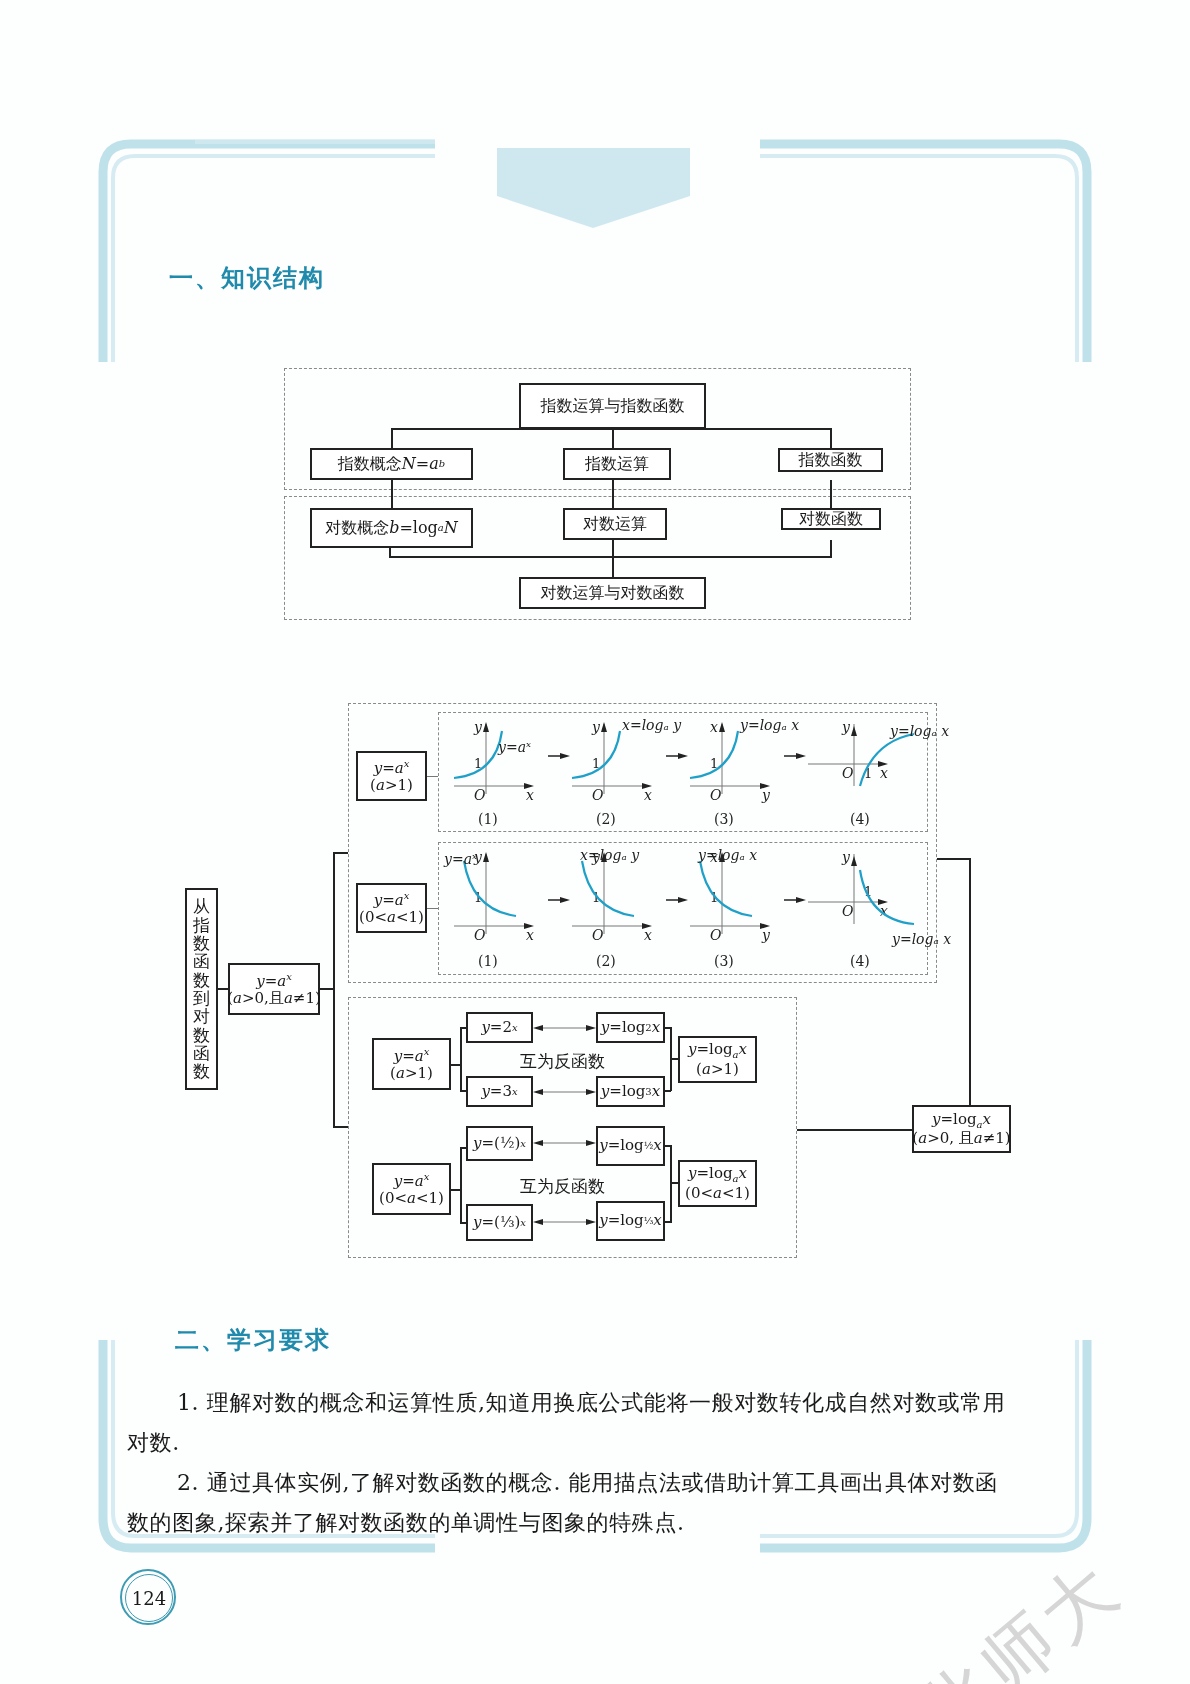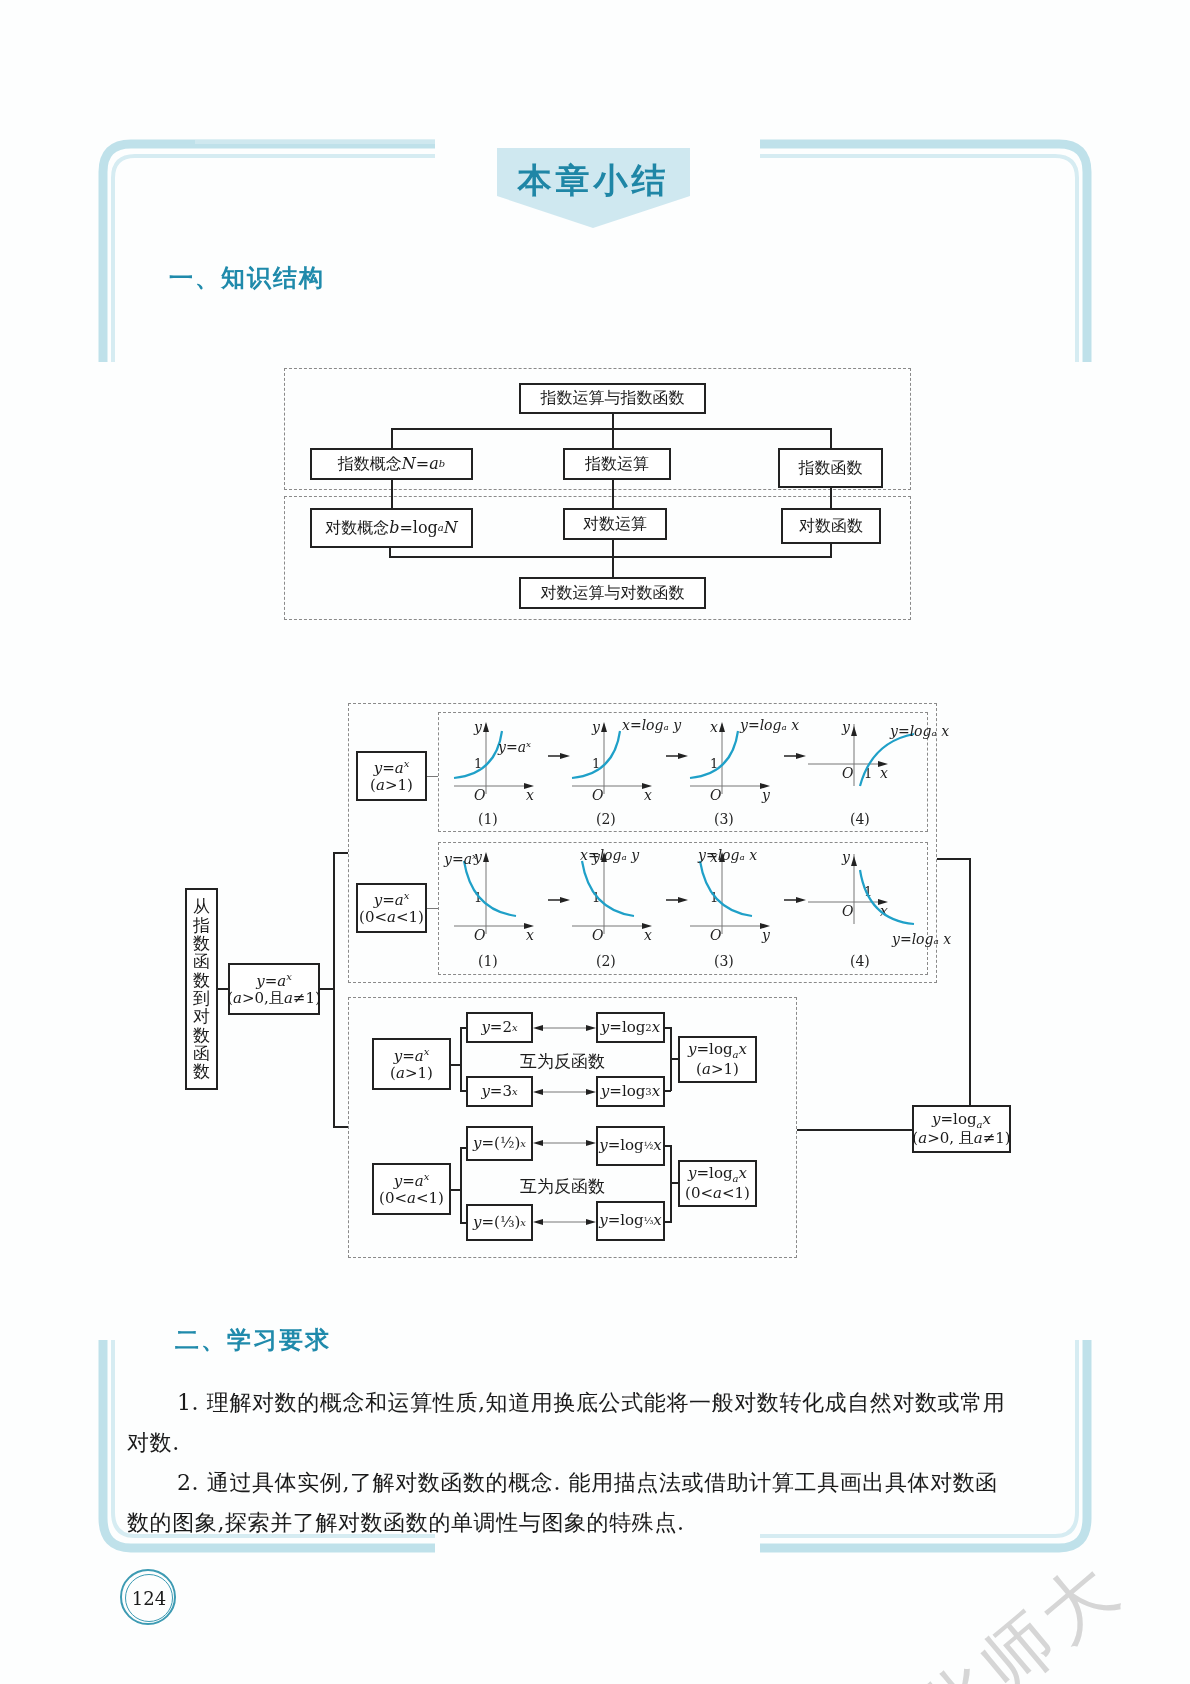--- a/index.html
+++ b/index.html
@@ -39,21 +39,20 @@
     <rect x="100" y="8" width="240" height="4" fill="#cfe8ef"></rect>
     <path d="M992 230 V40 Q992 12 964 12 H665" fill="none" stroke="#bfe1ea" stroke-width="9"></path>
     <path d="M982 230 V46 Q982 24 960 24 H665" fill="none" stroke="#d6ecf2" stroke-width="4"></path>
   </svg>
 </div>
 
 <div class="title-banner">
   <svg class="abs" style="left:0;top:0" width="193" height="80">
     <polygon points="0,0 193,0 193,48 96,80 0,48" fill="#cfe8f0"></polygon>
   </svg>
-  <div class="title-text">本章小结</div>
 </div>
 
 <div class="sec-heading" style="left:169px;top:262px">一、知识结构</div>
 
 <div>
   <div class="dash" style="left:284px;top:368px;width:627px;height:122px"></div>
   <div class="dash" style="left:284px;top:496px;width:627px;height:124px"></div>
 
   <div class="ln" style="left:612px;top:414px;width:2px;height:15px"></div>
   <div class="ln" style="left:391px;top:428px;width:441px;height:2px"></div>
@@ -61,32 +60,32 @@
   <div class="ln" style="left:612px;top:428px;width:2px;height:20px"></div>
   <div class="ln" style="left:830px;top:428px;width:2px;height:20px"></div>
   <div class="ln" style="left:391px;top:480px;width:2px;height:28px"></div>
   <div class="ln" style="left:612px;top:480px;width:2px;height:28px"></div>
   <div class="ln" style="left:830px;top:480px;width:2px;height:28px"></div>
   <div class="ln" style="left:389px;top:540px;width:2px;height:18px"></div>
   <div class="ln" style="left:612px;top:540px;width:2px;height:37px"></div>
   <div class="ln" style="left:830px;top:540px;width:2px;height:18px"></div>
   <div class="ln" style="left:389px;top:556px;width:443px;height:2px"></div>
 
-  <div class="box" style="left:519px;top:383px;width:187px;height:31px">指数运算与指数函数</div>
+  <div class="box" style="left:519px;top:383px;width:187px;height:46px">指数运算与指数函数</div>
   <div class="box" style="left:310px;top:448px;width:163px;height:32px">
     <span>指数概念</span><i>N</i>=<i>a</i><sup><i>b</i></sup>
   </div>
   <div class="box" style="left:563px;top:448px;width:108px;height:32px">指数运算</div>
-  <div class="box" style="left:778px;top:448px;width:105px;height:40px">指数函数</div>
+  <div class="box" style="left:778px;top:448px;width:105px;height:24px">指数函数</div>
 
   <div class="box" style="left:310px;top:508px;width:163px;height:40px">
     <span>对数概念</span><i>b</i>=log<sub><i>a</i></sub><i>N</i>
   </div>
   <div class="box" style="left:563px;top:508px;width:104px;height:32px">对数运算</div>
-  <div class="box" style="left:781px;top:508px;width:100px;height:36px">对数函数</div>
+  <div class="box" style="left:781px;top:508px;width:100px;height:22px">对数函数</div>
 
   <div class="box" style="left:519px;top:577px;width:187px;height:32px">对数运算与对数函数</div>
 </div>
 
 <div>
   <div class="dash" style="left:348px;top:703px;width:589px;height:280px"></div>
   <div class="dash" style="left:438px;top:712px;width:490px;height:120px"></div>
   <div class="dash" style="left:438px;top:842px;width:490px;height:133px"></div>
   <div class="dash" style="left:348px;top:997px;width:449px;height:261px"></div>
 

